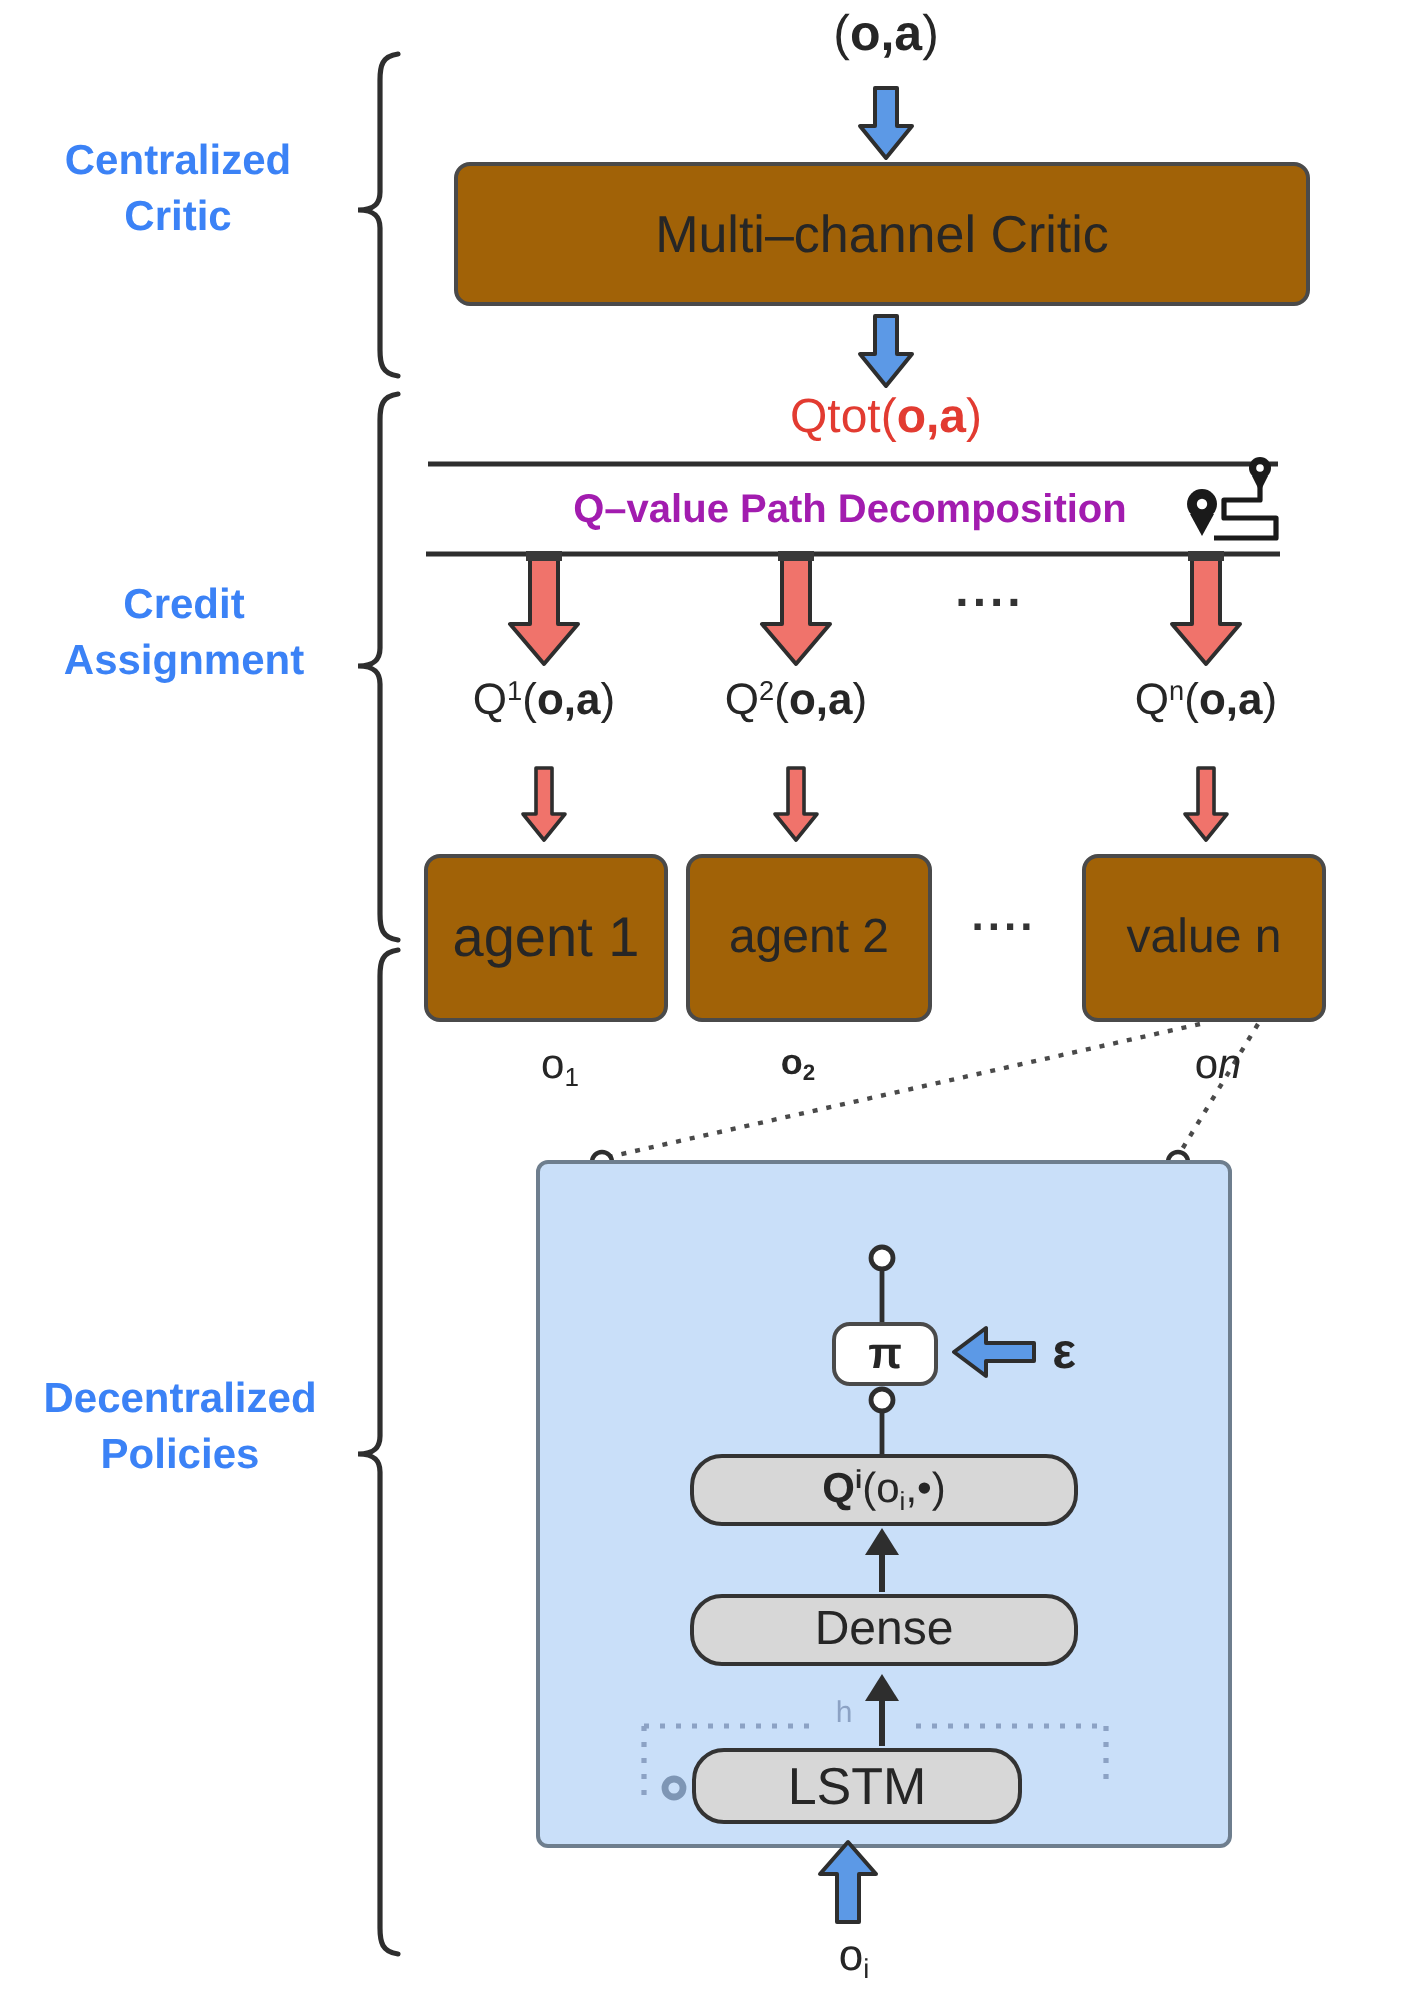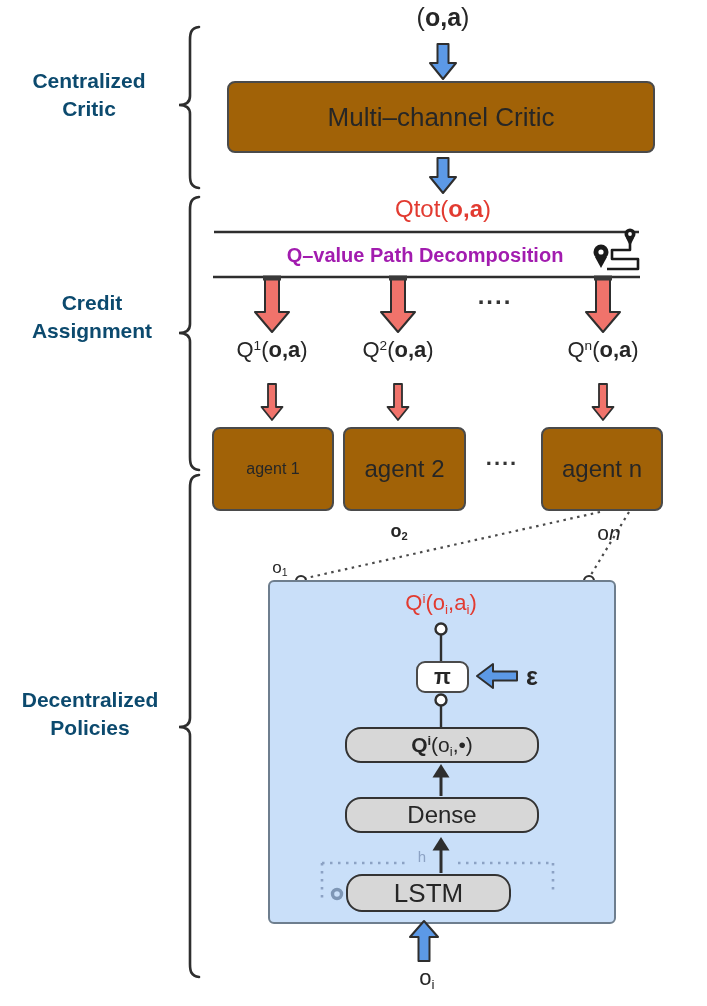--- a/index.html
+++ b/index.html
@@ -1,20 +1,20 @@
 <!DOCTYPE html>
 <html><head>
 <meta charset="utf-8">
 <style>
   html,body{margin:0;padding:0;background:#ffffff;}
   .stage{position:relative;width:707px;height:1006px;background:#ffffff;overflow:hidden;
          font-family:"Liberation Sans",sans-serif;color:#262626;}
   svg.layer{position:absolute;left:0;top:0;}
   .lbl{position:absolute;text-align:center;white-space:nowrap;line-height:1.15;}
-  .side-lbl{color:#0c4a6e;font-weight:bold;font-size:21px;line-height:1.32;}
+  .side-lbl{color:#3b82f6;font-weight:bold;font-size:21px;line-height:1.32;}
   .box{position:absolute;display:flex;align-items:center;justify-content:center;
        box-sizing:border-box;background:#a16207;border:2.5px solid #4A4A4A;border-radius:8px;}
   .inner-box{background:#D7D7D7;border:2.5px solid #333;border-radius:16px;}
   .panel{position:absolute;box-sizing:border-box;background:#C9DFF9;border:2.5px solid #6E7E8E;border-radius:6px;}
   .red{color:#E23B31;}
   .blue-text{color:#a21caf;font-weight:bold;}
   .dots{font-weight:bold;letter-spacing:2px;color:#333;}
   .p-b{font-weight:bold;}
   .p-i{font-style:italic;}
   .p-sup{font-size:62%;position:relative;top:-0.55em;}
@@ -126,37 +126,36 @@
   <div class="lbl red" style="left:363px;top:195px;width:160px;font-size:24px;"><span>Qtot(</span><span class="p-b">o,a</span><span>)</span></div>
 
   <div class="lbl blue-text" style="left:240px;top:244px;width:370px;font-size:20px;">Q–value Path Decomposition</div>
 
   <div class="lbl dots" style="left:465px;top:282px;width:60px;font-size:24px;">....</div>
 
   <div class="lbl" style="left:212px;top:337px;width:120px;font-size:22px;"><span>Q</span><span class="p-sup">1</span><span>(</span><span class="p-b">o,a</span><span>)</span></div>
   <div class="lbl" style="left:338px;top:337px;width:120px;font-size:22px;"><span>Q</span><span class="p-sup">2</span><span>(</span><span class="p-b">o,a</span><span>)</span></div>
   <div class="lbl" style="left:543px;top:337px;width:120px;font-size:22px;"><span>Q</span><span class="p-sup">n</span><span>(</span><span class="p-b">o,a</span><span>)</span></div>
 
-  <div class="box" style="left:212px;top:427px;width:122px;height:84px;font-size:16px;">
+  <div class="box" style="left:212px;top:427px;width:122px;height:84px;font-size:28px;">
       <span>agent 1</span>
     </div>
   <div class="box" style="left:343px;top:427px;width:123px;height:84px;font-size:24px;text-align:center;">
       <span>agent 2</span>
     </div>
   <div class="box" style="left:541px;top:427px;width:122px;height:84px;font-size:24px;">
-      <span>agent n</span>
+      <span>value n</span>
     </div>
 
   <div class="lbl dots" style="left:472px;top:445px;width:60px;font-size:22px;">....</div>
 
-  <div class="lbl" style="left:240px;top:521px;width:80px;font-size:17px;margin-top:37px;"><span>o</span><span class="p-sub">1</span></div>
+  <div class="lbl" style="left:240px;top:521px;width:80px;font-size:21px;"><span>o</span><span class="p-sub">1</span></div>
   <div class="lbl" style="left:359px;top:521px;width:80px;font-size:18px;font-weight:bold;"><span>o</span><span class="p-sub">2</span></div>
   <div class="lbl" style="left:569px;top:521px;width:80px;font-size:21px;text-align:center;"><span>o</span><span class="p-i">n</span></div>
 
-  <div class="lbl red" style="left:361px;top:590px;width:160px;font-size:22px;"><span>Q</span><span class="p-sup">i</span><span>(o</span><span class="p-sub">i</span><span>,a</span><span class="p-sub">i</span><span>)</span></div>
 
   <div class="box" style="left:416px;top:661px;width:53px;height:32px;background:#ffffff;border-radius:9px;font-size:22px;font-weight:bold;">
       <span>π</span>
     </div>
 
   <div class="lbl" style="left:514px;top:662px;width:36px;font-size:25px;font-weight:bold;">ε</div>
 
   <div class="box inner-box" style="left:345px;top:727px;width:194px;height:36px;font-size:21px;">
       <span><span class="p-b">Q</span><span class="p-bsup">i</span><span>(o</span><span class="p-sub">i</span><span>,•)</span></span>
     </div>

